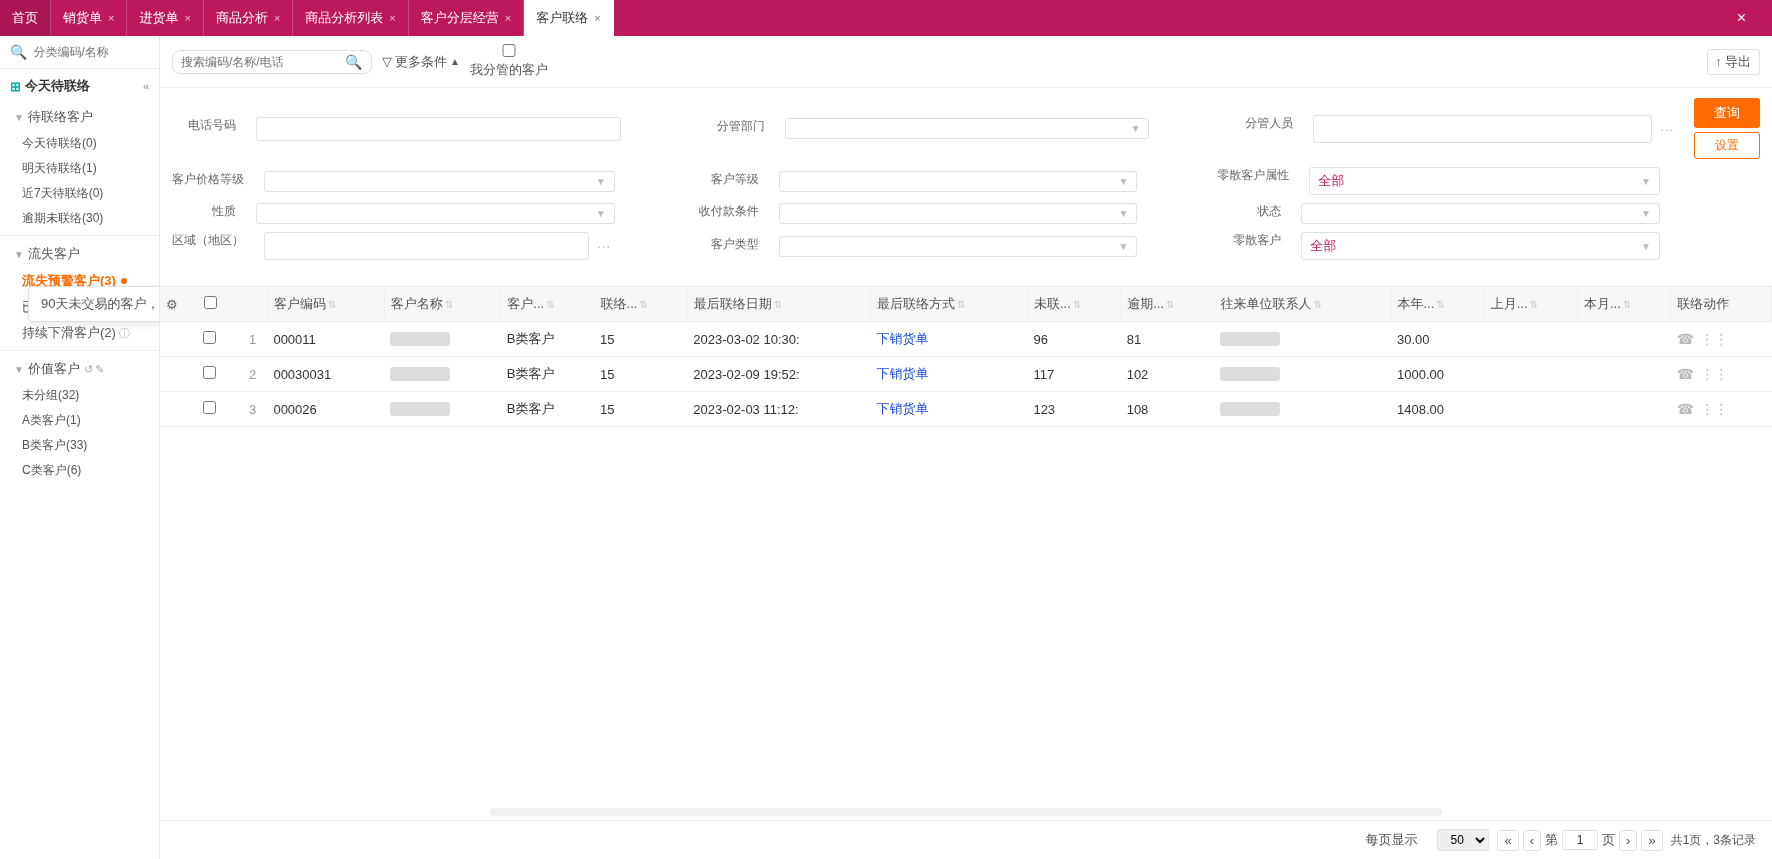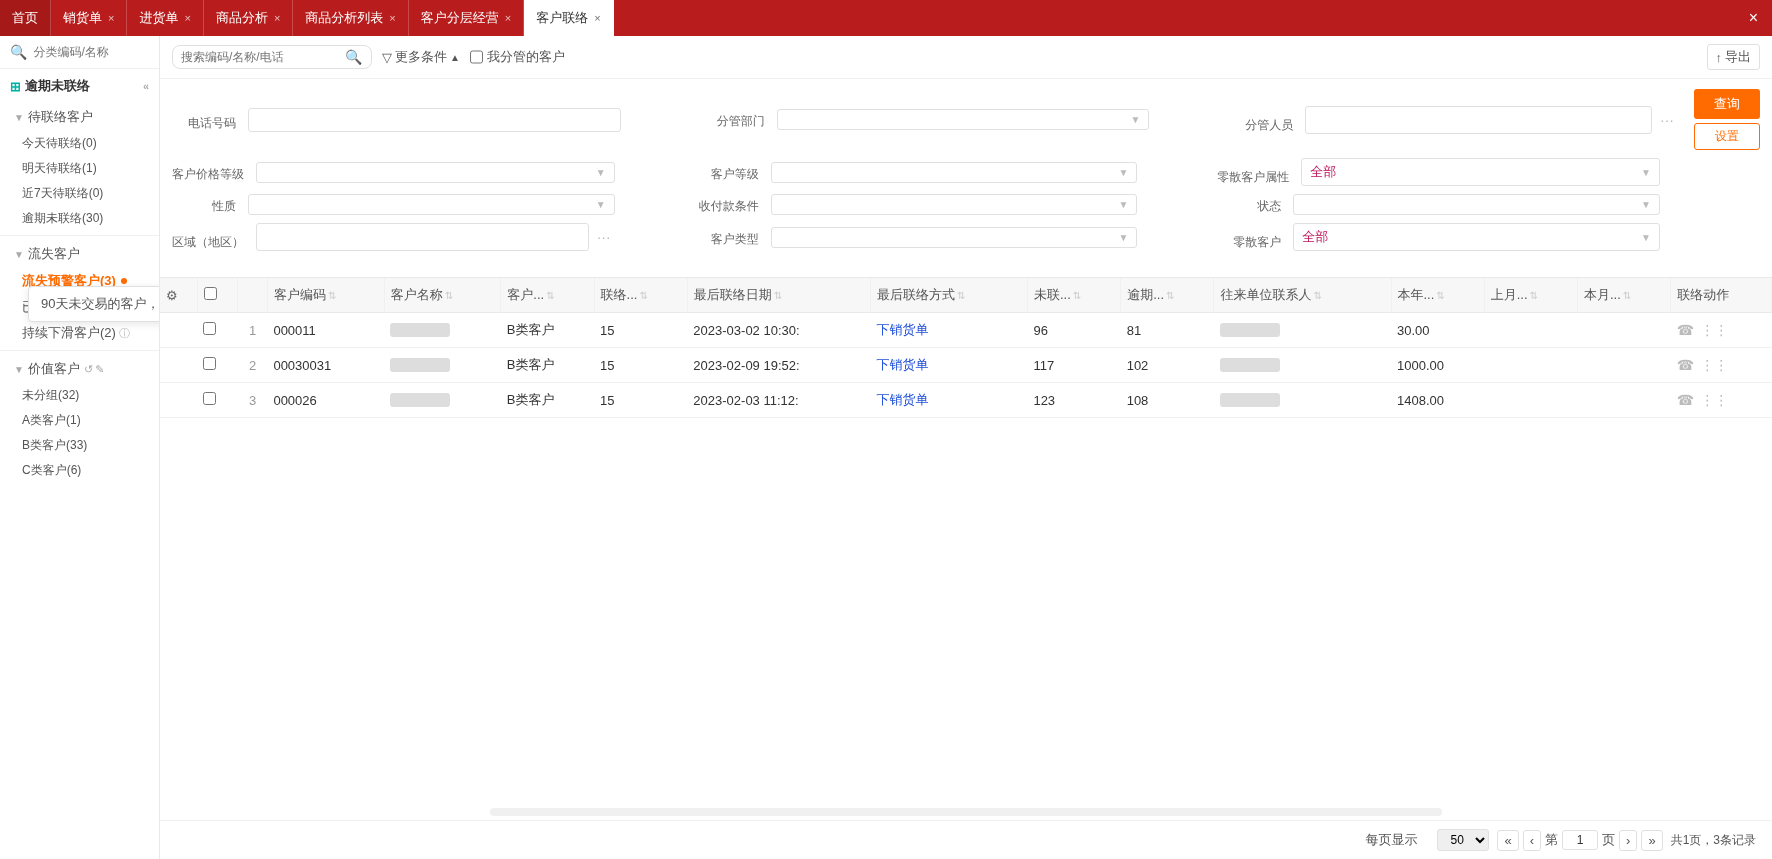--- a/index.html
+++ b/index.html
@@ -2,23 +2,23 @@
 <html><head>
   <meta charset="utf-8">
   <style>
     * { box-sizing: border-box; margin: 0; padding: 0; font-family: 'Microsoft YaHei', Arial, sans-serif; font-size: 13px; }
     body { background: #f5f5f5; overflow: hidden; }
 
     
     .top-nav {
       display: flex;
       align-items: center;
-      background: #b91c1c;
+      background: #be185d;
       height: 36px;
-      padding: 0 0 0 0;
+      padding: 0 12px 0 0;
       color: #fff;
     }
     .top-nav .nav-tab {
       display: flex;
       align-items: center;
       padding: 0 12px;
       height: 36px;
       cursor: pointer;
       font-size: 13px;
       color: #fff;
@@ -161,20 +161,21 @@
       color: #555;
       cursor: pointer;
       font-size: 12px;
     }
     .my-customers-check {
       display: flex;
       gap: 4px;
       font-size: 12px;
       color: #555;
       cursor: pointer;
+      flex-direction: column;
     }
     .toolbar-right { margin-left: auto; }
     .export-btn {
       display: flex;
       align-items: center;
       gap: 3px;
       color: #555;
       cursor: pointer;
       font-size: 12px;
       border: 1px solid #e0e0e0;
@@ -191,23 +192,23 @@
     }
     .filter-row {
       display: flex;
       align-items: center;
       gap: 0;
       margin-bottom: 8px;
     }
     .filter-row:last-child { margin-bottom: 16px; }
     .filter-item {
       display: flex;
-      align-items: flex-end;
+      align-items: flex-start;
       flex: 1;
-      gap: 12px;
+      gap: 20px;
       min-width: 0;
     }
     .filter-label {
       color: #666;
       font-size: 12px;
       white-space: nowrap;
       min-width: 64px;
       text-align: right;
     }
     .filter-input {
@@ -436,21 +437,21 @@
 <div class="main-layout">
 
   <div class="sidebar" style="position:relative;">
     <div class="sidebar-search">
       <span class="sidebar-search-icon">🔍</span>
       <input type="text" placeholder="分类编码/名称" style="">
     </div>
 
     <div class="sidebar-section-title">
       <span style="color:#00b3a4; font-size:13px;">⊞</span>
-      <span>逾期未联络</span>
+      <span>今天待联络</span>
       <span class="collapse-btn">«</span>
     </div>
 
     <div class="sidebar-group-title">
       <span class="arrow">▼</span>
       <span>待联络客户</span>
     </div>
     <div class="sidebar-item">今天待联络(0)</div>
     <div class="sidebar-item">明天待联络(1)</div>
     <div class="sidebar-item">近7天待联络(0)</div>

